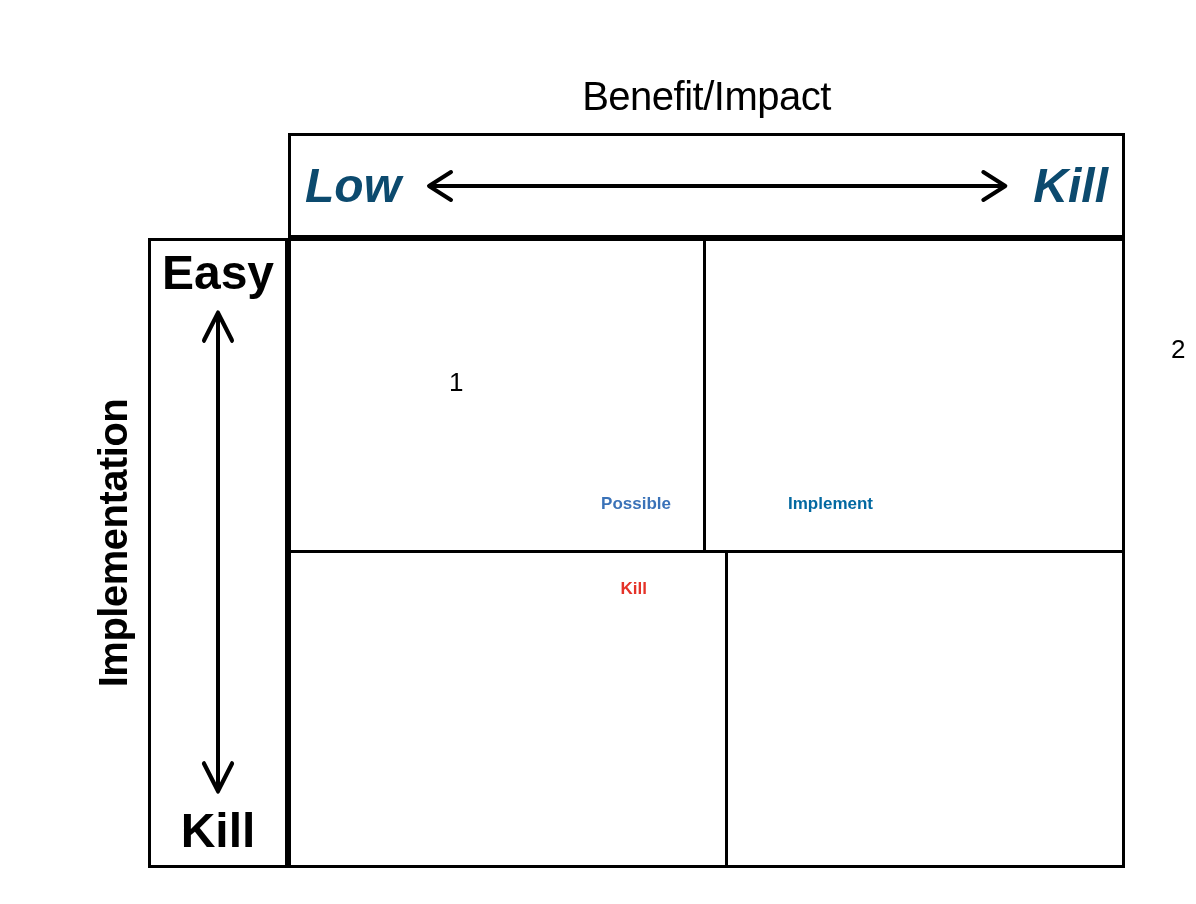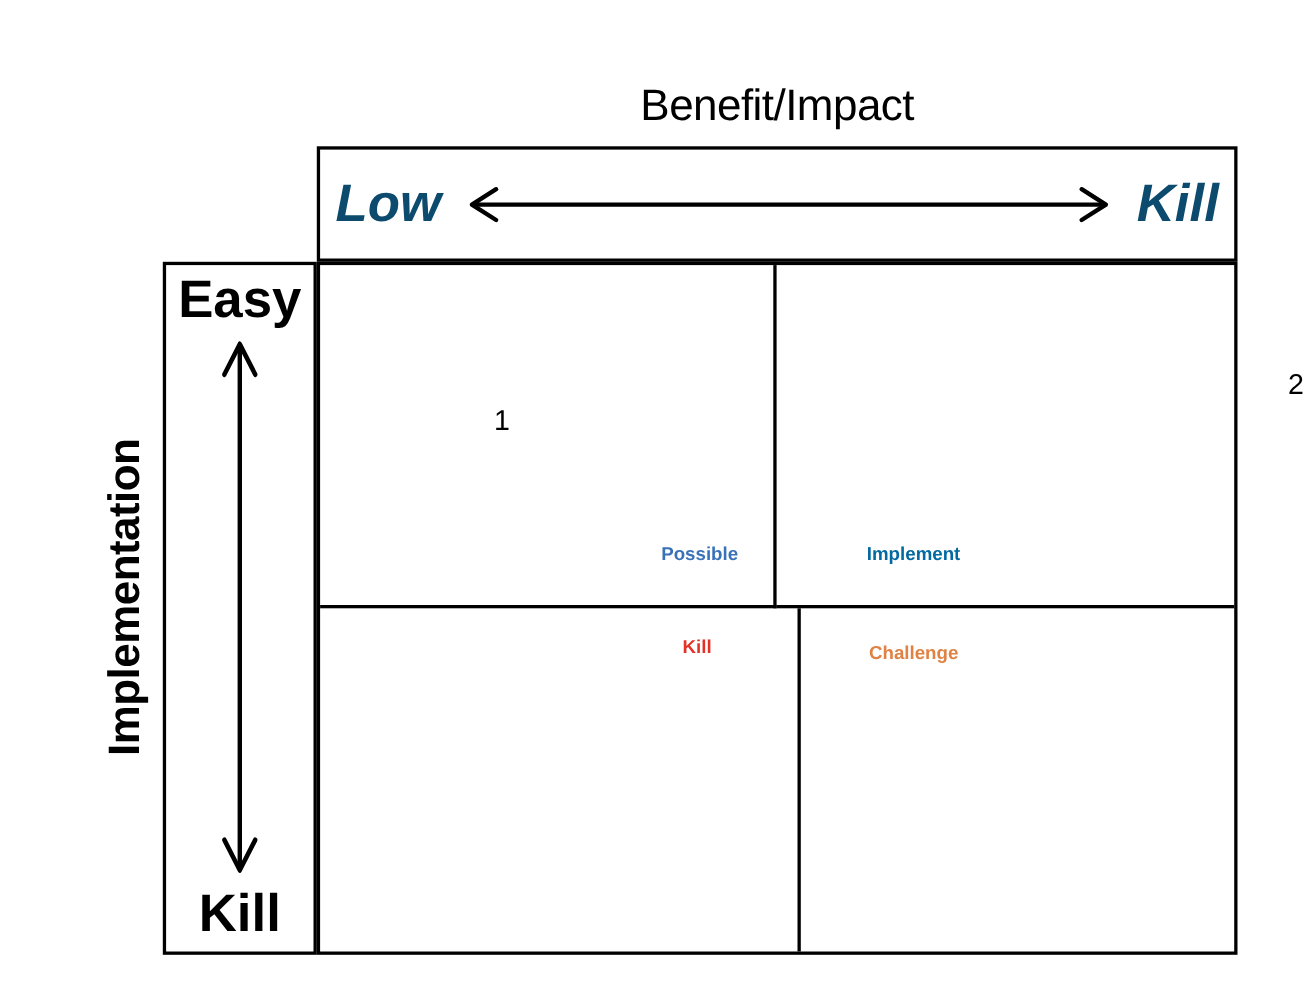--- a/index.html
+++ b/index.html
@@ -210,18 +210,15 @@
 
     <div class="cell cell-tr">
       <span class="quad-number num-2">2</span>
       <span class="quad-tag tag-implement" style="color:#0369a1;">Implement</span>
     </div>
 
     <div class="cell cell-bl">
       <span class="quad-tag tag-kill" style="color:#e53228;">Kill</span>
     </div>
 
-    <div class="cell cell-br">
-      <span class="quad-tag tag-challenge" style="color:#df8244;">Challenge</span>
-    </div>
 
   </div>
 </div>
 
 </body></html>

